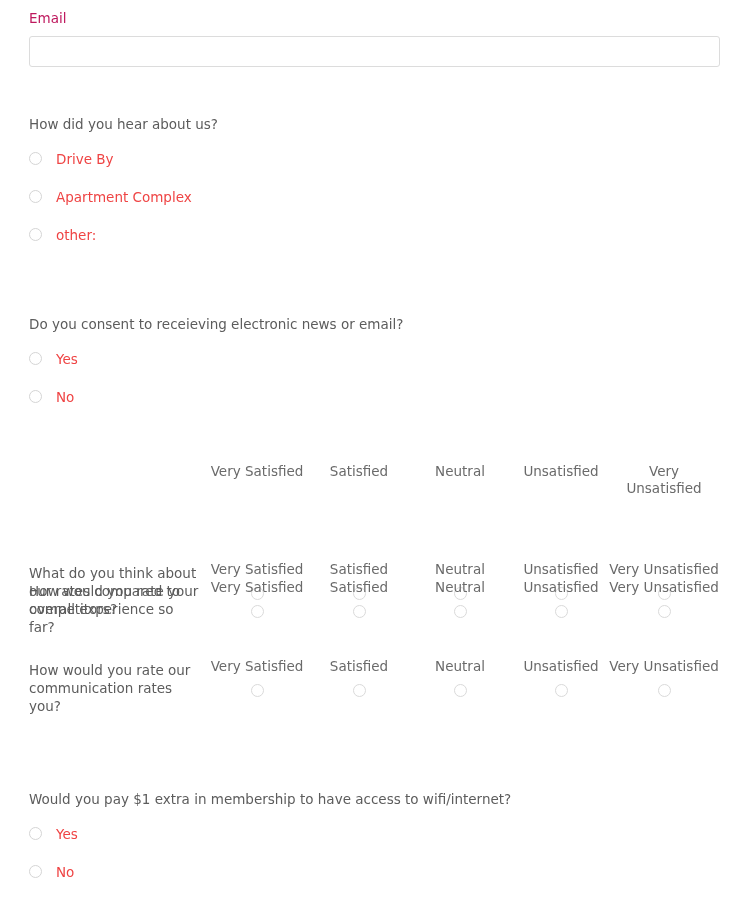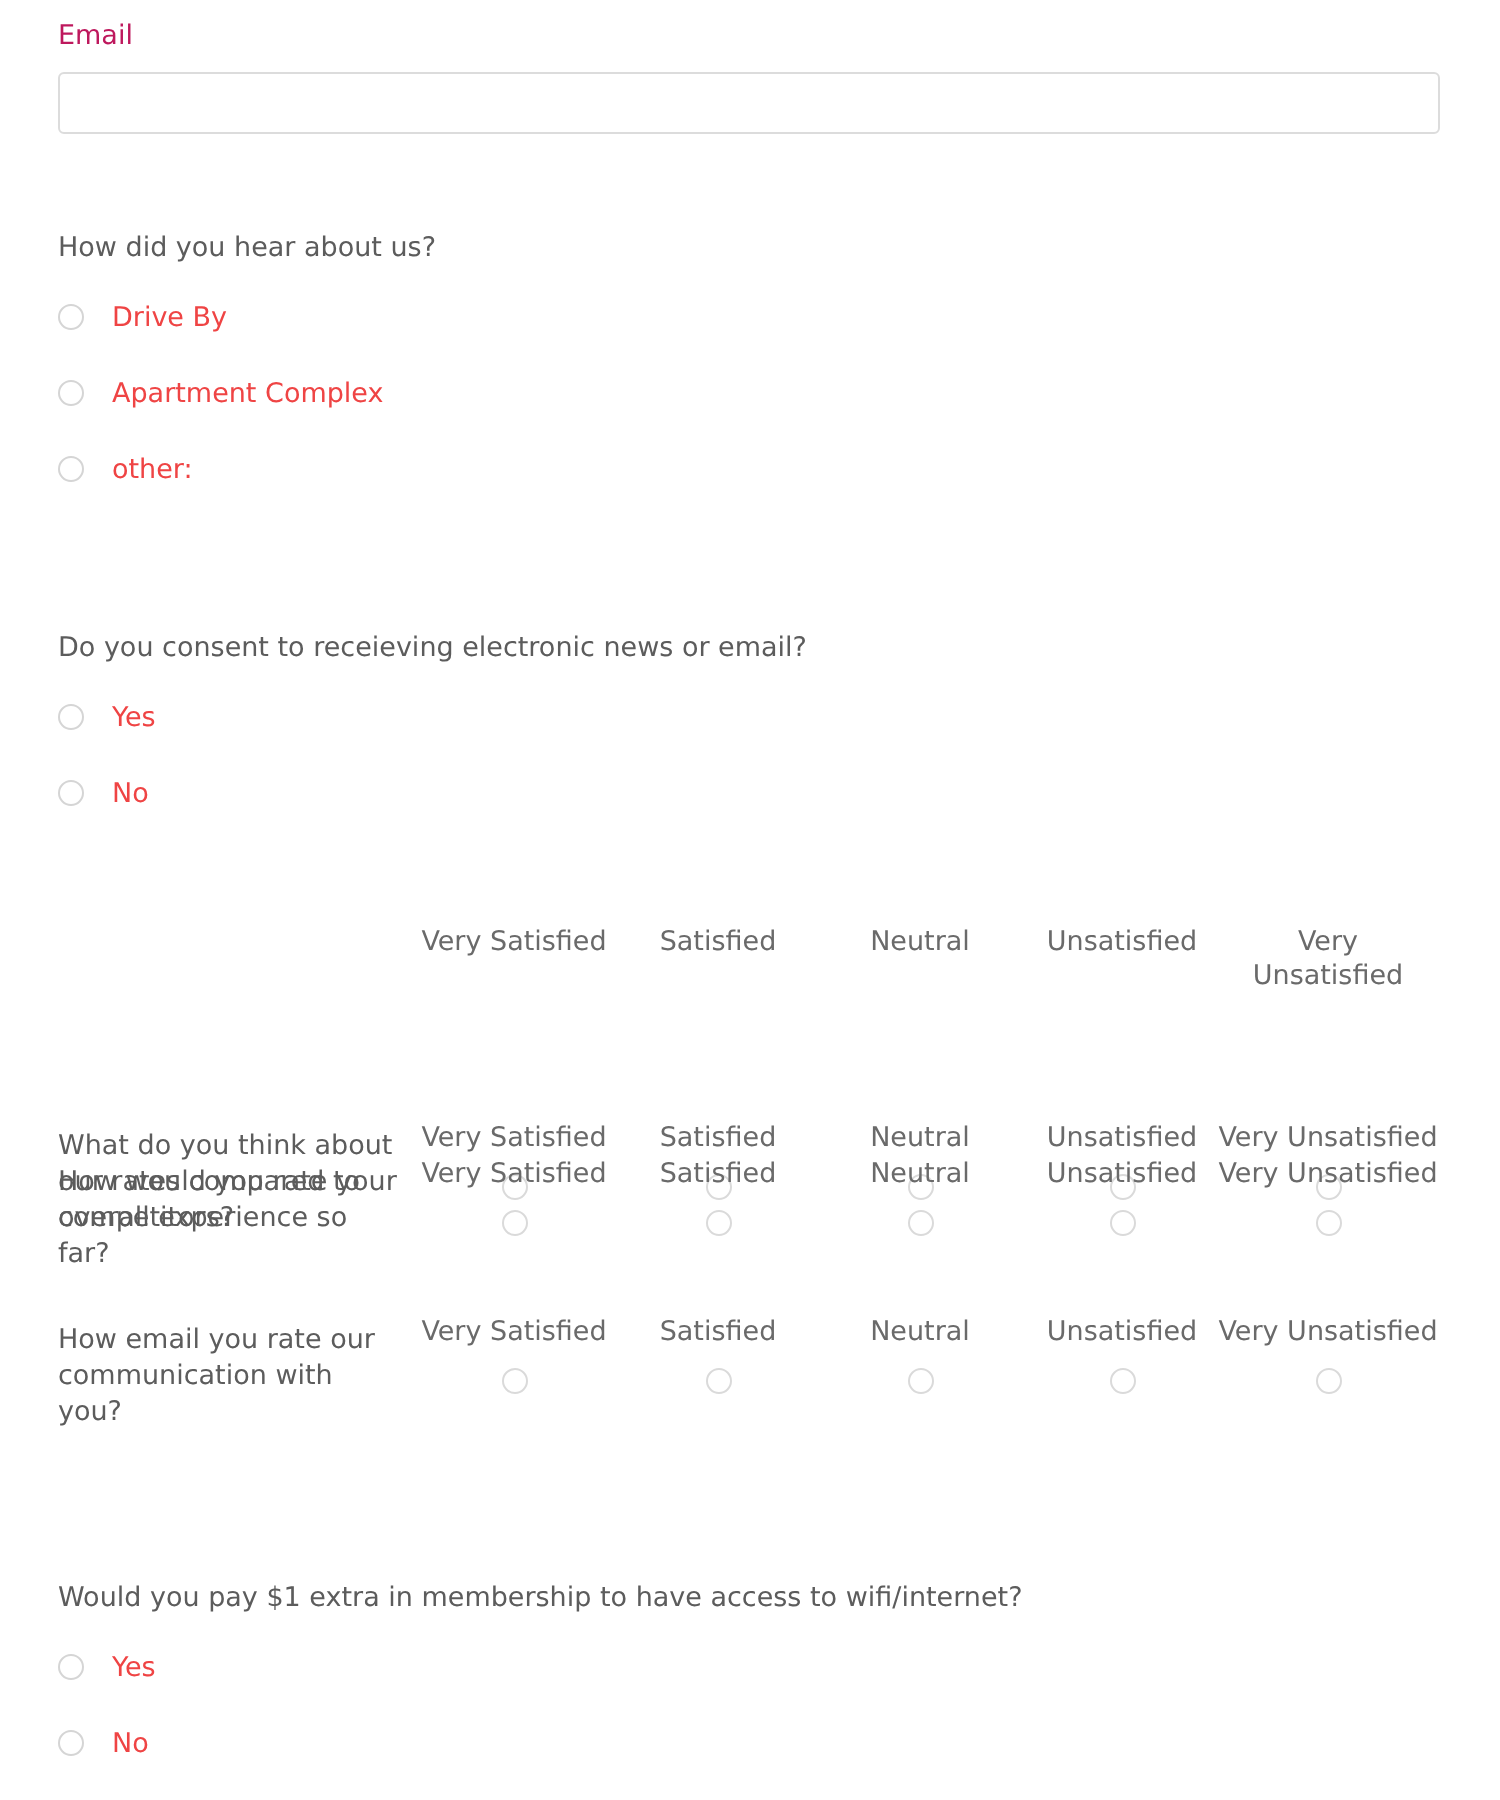--- a/index.html
+++ b/index.html
@@ -227,21 +227,21 @@
         <span class="cell-text">Unsatisfied</span>
         <span class="cell-radio"></span>
       </div>
       <div class="cell" style="left:604px; top:0px; width:120px;">
         <span class="cell-text">Very Unsatisfied</span>
         <span class="cell-radio"></span>
       </div>
     </div>
 
     <div class="matrix-row" style="height:76px;">
-      <div class="row-label" style="top:3px;">How email you rate our communication with you?</div>
+      <div class="row-label" style="top:3px;">How would you rate our communication rates you?</div>
       <div class="cell" style="left:197px; top:0px; width:120px;">
         <span class="cell-text">Very Satisfied</span>
         <span class="cell-radio"></span>
       </div>
       <div class="cell" style="left:299px; top:0px; width:120px;">
         <span class="cell-text">Satisfied</span>
         <span class="cell-radio"></span>
       </div>
       <div class="cell" style="left:400px; top:0px; width:120px;">
         <span class="cell-text">Neutral</span>

